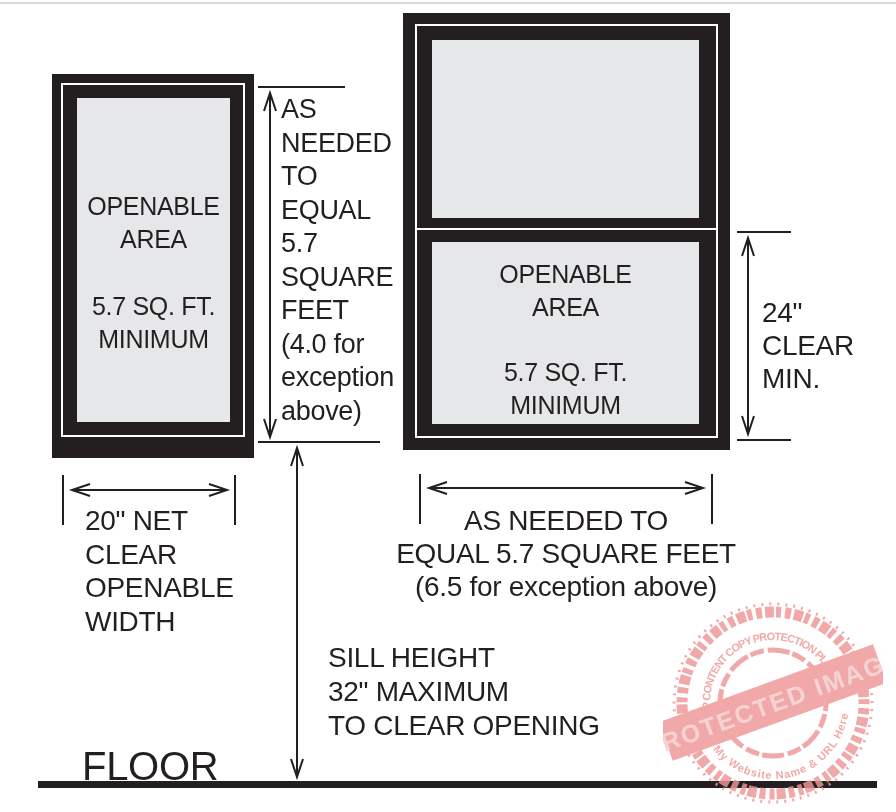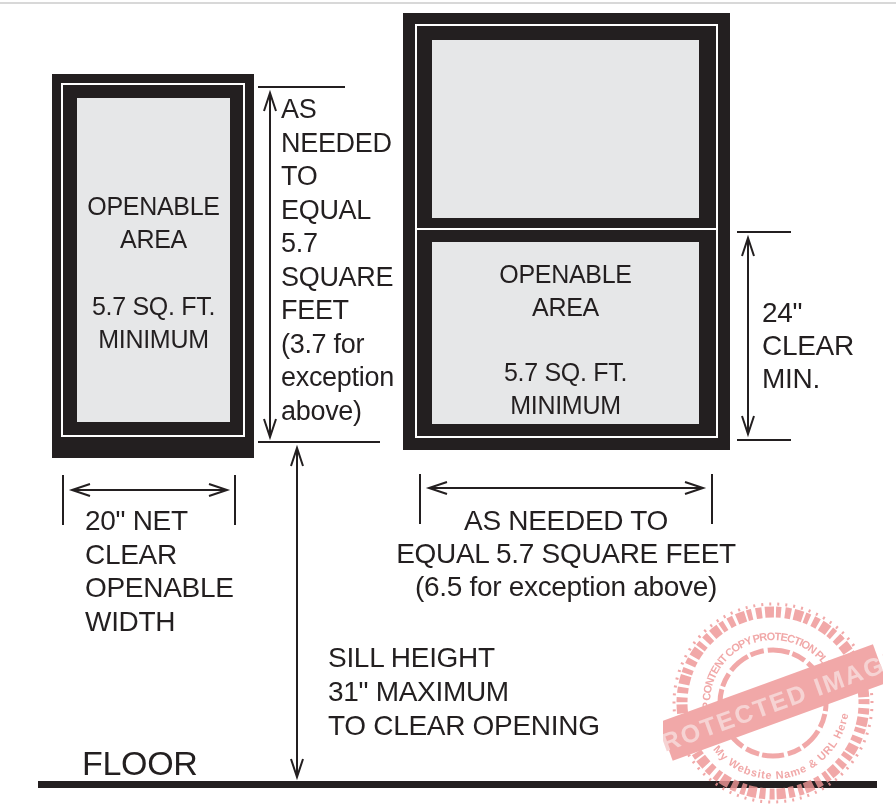--- a/index.html
+++ b/index.html
@@ -13,21 +13,21 @@
   .pane{position:absolute;background:#e6e7e8;}
   .divider-line{position:absolute;background:#ffffff;}
   .pane-label{position:absolute;text-align:center;white-space:pre-line;
     font-size:25px;line-height:33px;letter-spacing:-0.3px;color:#231f20;}
   .dim-label{position:absolute;white-space:pre-line;letter-spacing:-0.3px;color:#231f20;}
   #lbl-height-dim{left:281px;top:93px;width:120px;font-size:27px;line-height:33.5px;}
   #lbl-width-left{left:85px;top:504px;width:200px;font-size:28px;line-height:33.5px;}
   #lbl-width-right{left:394px;top:504px;width:344px;font-size:28px;line-height:33px;text-align:center;}
   #lbl-clear-right{left:762px;top:296px;width:120px;font-size:28px;line-height:33px;}
   #lbl-sill{left:328px;top:641px;width:300px;font-size:28px;line-height:34px;}
-  #lbl-floor{left:82px;top:744px;width:200px;font-size:34px;}
+  #lbl-floor{left:82px;top:744px;width:200px;font-size:40px;}
   svg{position:absolute;left:0;top:0;}
   #linework{width:896px;height:812px;}
   #stamp{left:663px;top:593px;width:220px;height:220px;opacity:0.82;}
 </style>
 </head>
 <body>
 
 <div id="canvas">
 
   <div class="toprule"></div>
@@ -52,35 +52,35 @@
   <div class="pane-label" style="left:432px;top:356px;width:267px;">5.7 SQ. FT.
 MINIMUM</div>
 
   <div class="dim-label" id="lbl-height-dim">AS
 NEEDED
 TO
 EQUAL
 5.7
 SQUARE
 FEET
-(3.7 for
+(4.0 for
 exception
 above)</div>
   <div class="dim-label" id="lbl-width-left">20" NET
 CLEAR
 OPENABLE
 WIDTH</div>
   <div class="dim-label" id="lbl-width-right">AS NEEDED TO
 EQUAL 5.7 SQUARE FEET
 (6.5 for exception above)</div>
   <div class="dim-label" id="lbl-clear-right">24"
 CLEAR
 MIN.</div>
   <div class="dim-label" id="lbl-sill">SILL HEIGHT
-31" MAXIMUM
+32" MAXIMUM
 TO CLEAR OPENING</div>
   <div class="dim-label" id="lbl-floor">FLOOR</div>
 
   <svg id="linework" viewBox="0 0 896 812" xmlns="http://www.w3.org/2000/svg">
     <defs>
       <marker id="arr" markerUnits="userSpaceOnUse" markerWidth="24" markerHeight="20" refX="20" refY="9" orient="auto-start-reverse">
         <path d="M2,3 L20,9 L2,15" fill="none" stroke="#231f20" stroke-width="2"></path>
       </marker>
     </defs>
     <g stroke="#231f20" stroke-width="2" fill="none">

